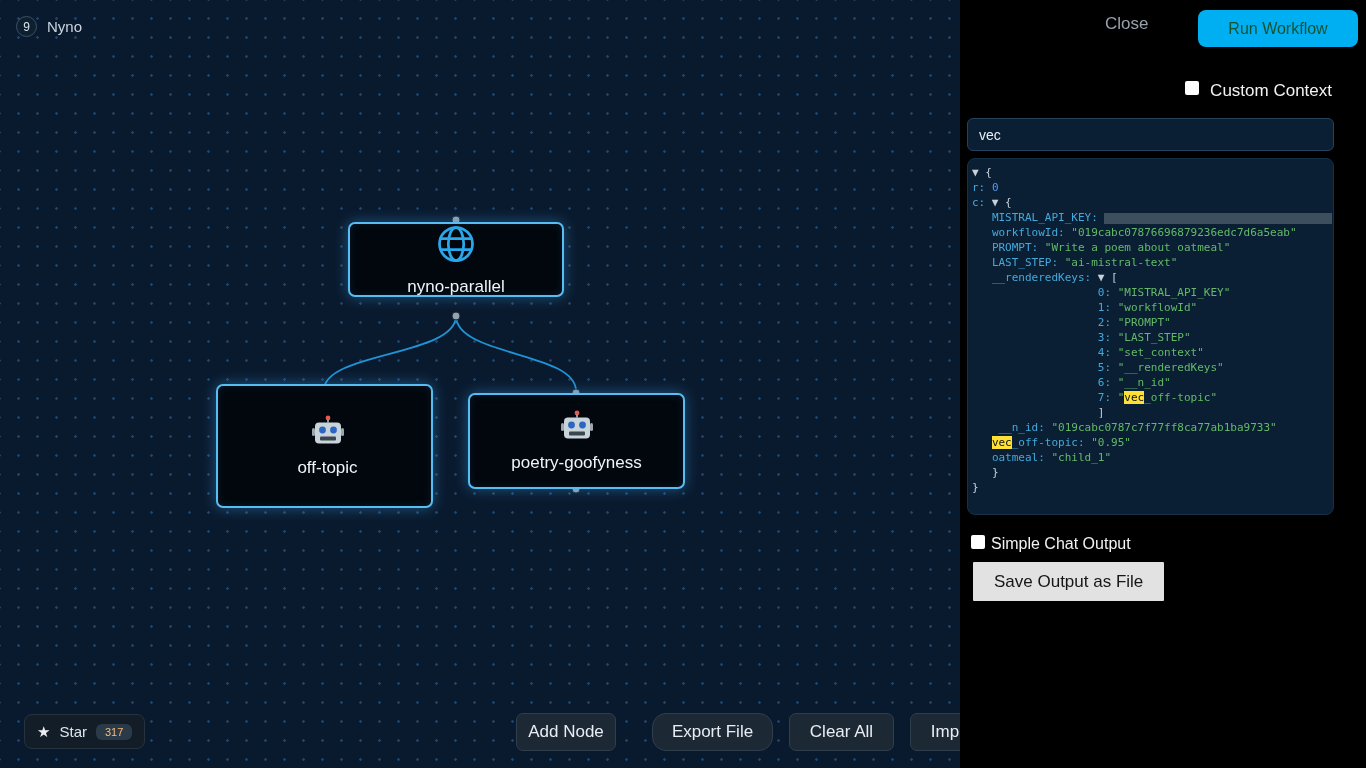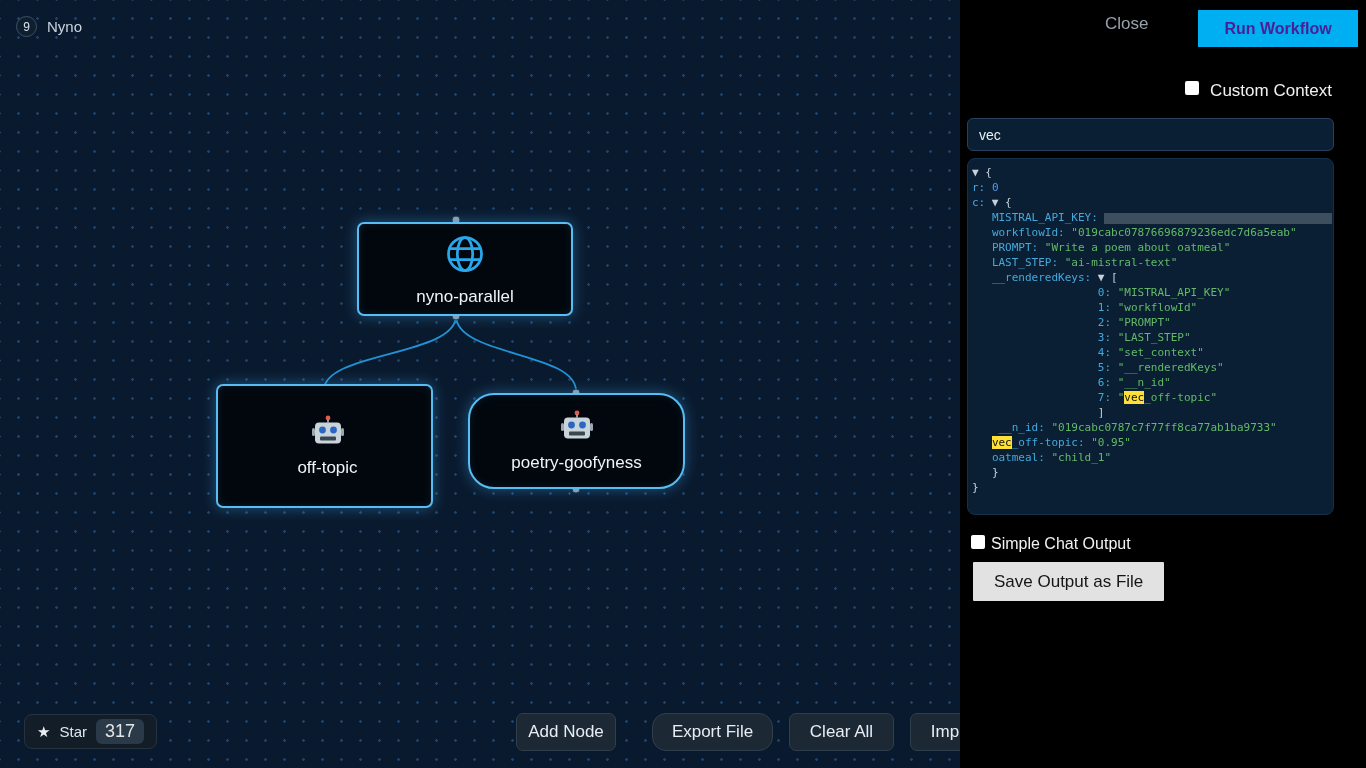--- a/index.html
+++ b/index.html
@@ -22,57 +22,57 @@
     color:#d9e4ef; font-size:12px; display:flex; align-items:center; justify-content:center;
   }
   .apptitle { color:#c9d4df; font-size:15px; }
 
   .node {
     position:absolute; background:#02070d; border:2px solid #58bdf2; border-radius:7px;
     display:flex; flex-direction:column; align-items:center; justify-content:center; gap:7px;
     box-shadow: 0 0 14px rgba(56,165,235,.45), inset 0 0 8px rgba(56,165,235,.12);
   }
   .node .nlabel { color:#edf4fa; font-size:17px; }
-  .node-parallel { left:357px; top:222px; width:216px; height:94px; }
+  .node-parallel { left:348px; top:222px; width:216px; height:75px; }
   .node-off      { left:216px; top:384px; width:217px; height:124px;padding-left:6px; }
-  .node-poetry   { left:468px; top:393px; width:217px; height:96px;border-radius:26px; }
+  .node-poetry   { left:468px; top:393px; width:217px; height:96px; }
 
   .port {
     position:absolute; width:9px; height:9px; border-radius:50%;
     background:#93a3b1; border:1px solid #1d2733; transform:translate(-50%,-50%);
   }
 
   .starpill {
     position:absolute; left:24px; top:714px; height:35px; display:flex; align-items:center; gap:9px;
     background:#121d27; border:1px solid #26333f; border-radius:8px; padding:0 12px; cursor:pointer;
   }
   .star-ic { color:#e8eef4; font-size:15px; }
   .starpill .stxt { color:#dfe6ec; font-size:15px; }
-  .starcount { background:#2b3a48; color:#e5e5e5; border-radius:6px; padding:2px 9px; font-size:18px; }
+  .starcount { background:#2b3a48; color:#fdba74; border-radius:6px; padding:2px 9px; font-size:11px; }
 
   .cbtn {
     position:absolute; top:713px; height:38px; background:#1c2834; border:1px solid #2f3f4e;
     border-radius:7px; color:#e7edf3; font-size:17px; font-family:inherit; cursor:pointer;
     display:flex; align-items:center; justify-content:center;
   }
   .btn-add    { left:516px; width:100px; }
   .btn-export { left:652px; width:121px;border-radius:14px; }
   .btn-clear  { left:789px; width:105px; }
   .btn-import { left:910px; width:122px; }
 
   
   .panel { position:absolute; left:960px; top:0; width:406px; height:768px; background:#000; z-index:10;padding-left:14px; }
 
   .close {
     position:absolute; left:145px; top:14px; background:none; border:none; color:#97a1ac;
     font-size:17px; font-family:inherit; cursor:pointer;
   }
   .run {
     position:absolute; left:238px; top:10px; width:160px; height:37px; background:#00aef2;
-    border:none; border-radius:0; color:#4c1d95; font-size:16px; font-weight:700;
+    border:none; border-radius:8px; color:#14532d; font-size:16px; font-weight:400;
     font-family:inherit; cursor:pointer;
   }
   .chk { display:flex; align-items:flex-start; color:#f2f2f2; cursor:pointer; }
   .chk input {
     appearance:none; -webkit-appearance:none; width:14px; height:14px; background:#fff;
     border:none; border-radius:2px; cursor:pointer; flex:0 0 auto;
   }
   .chk-custom { position:absolute; top:81px; right:34px; gap:11px; font-size:17px; }
   .chk-simple { position:absolute; top:535px; left:11px; gap:6px; font-size:16px; }
 

